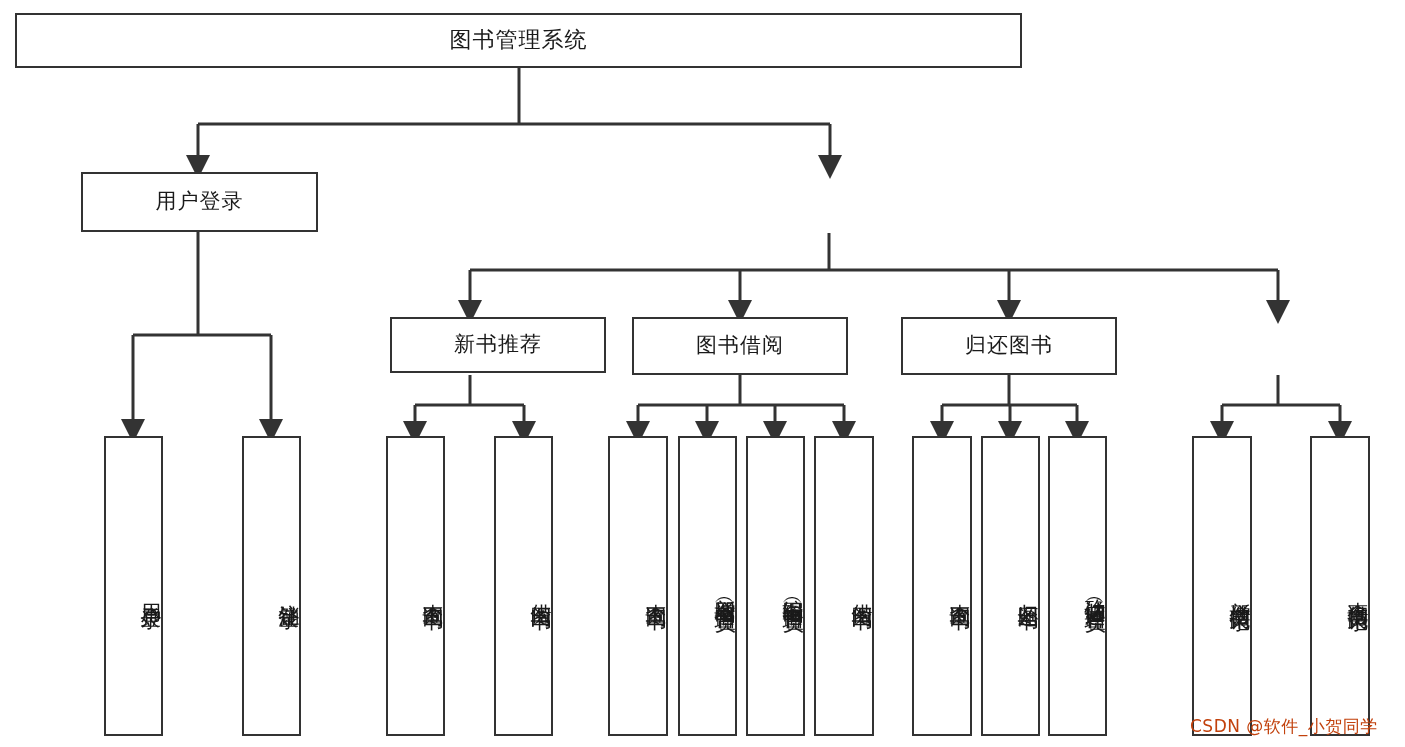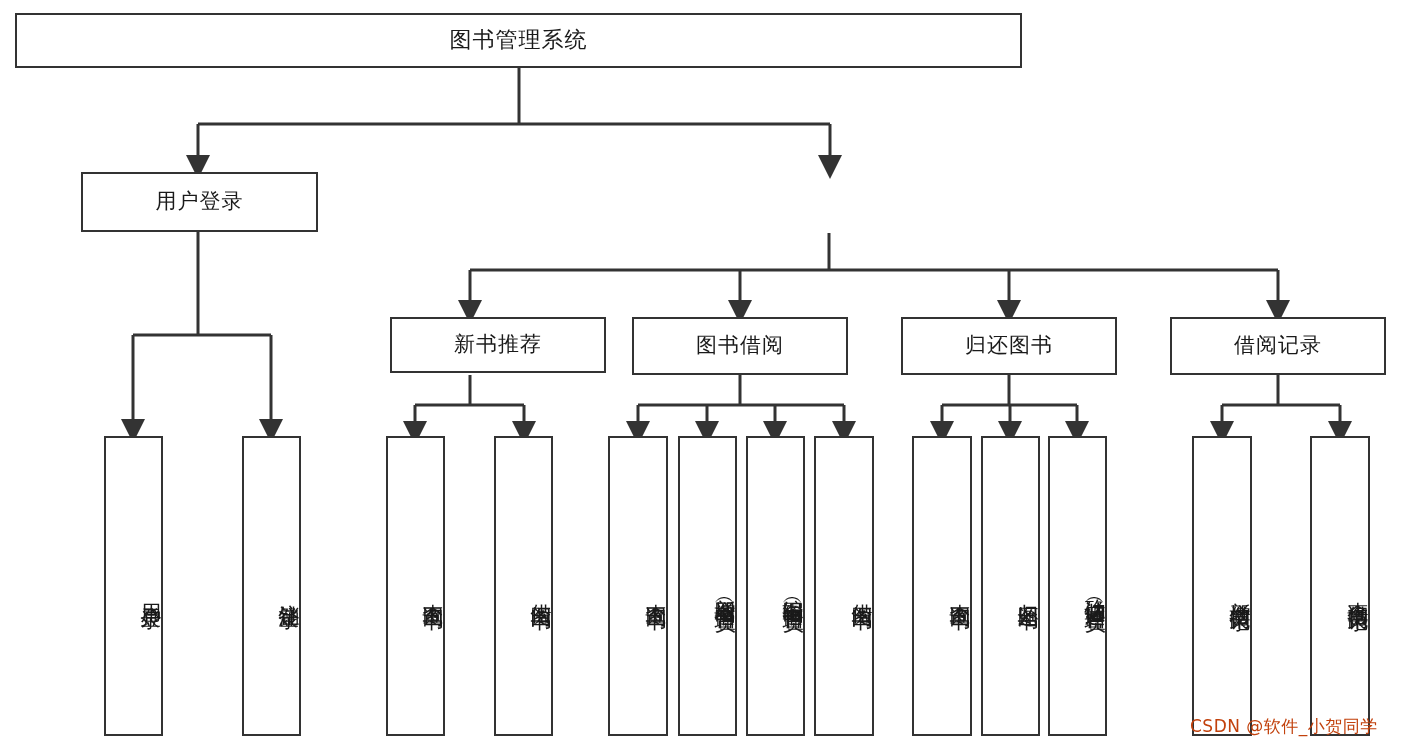--- a/index.html
+++ b/index.html
@@ -132,23 +132,20 @@
 
   <div class="node horiz" style="left:362px; top:317px; width:216px; height:56px;margin-left:28px;">
     <span>新书推荐</span>
   </div>
   <div class="node horiz" style="left:632px; top:317px; width:216px; height:58px;">
     <span>图书借阅</span>
   </div>
   <div class="node horiz" style="left:901px; top:317px; width:216px; height:58px;">
     <span>归还图书</span>
   </div>
-  <div class="node horiz" style="left:1170px; top:317px; width:216px; height:58px;">
-    <span>借阅记录</span>
-  </div>
 
   <div class="node vert" style="left:104px; top:436px; width:59px; height:300px;">
     <span class="vlabel">用户登录</span>
   </div>
   <div class="node vert" style="left:242px; top:436px; width:59px; height:300px;">
     <span class="vlabel">注销登录</span>
   </div>
 
   <div class="node vert" style="left:386px; top:436px; width:59px; height:300px;">
     <span class="vlabel">查询图书</span>

